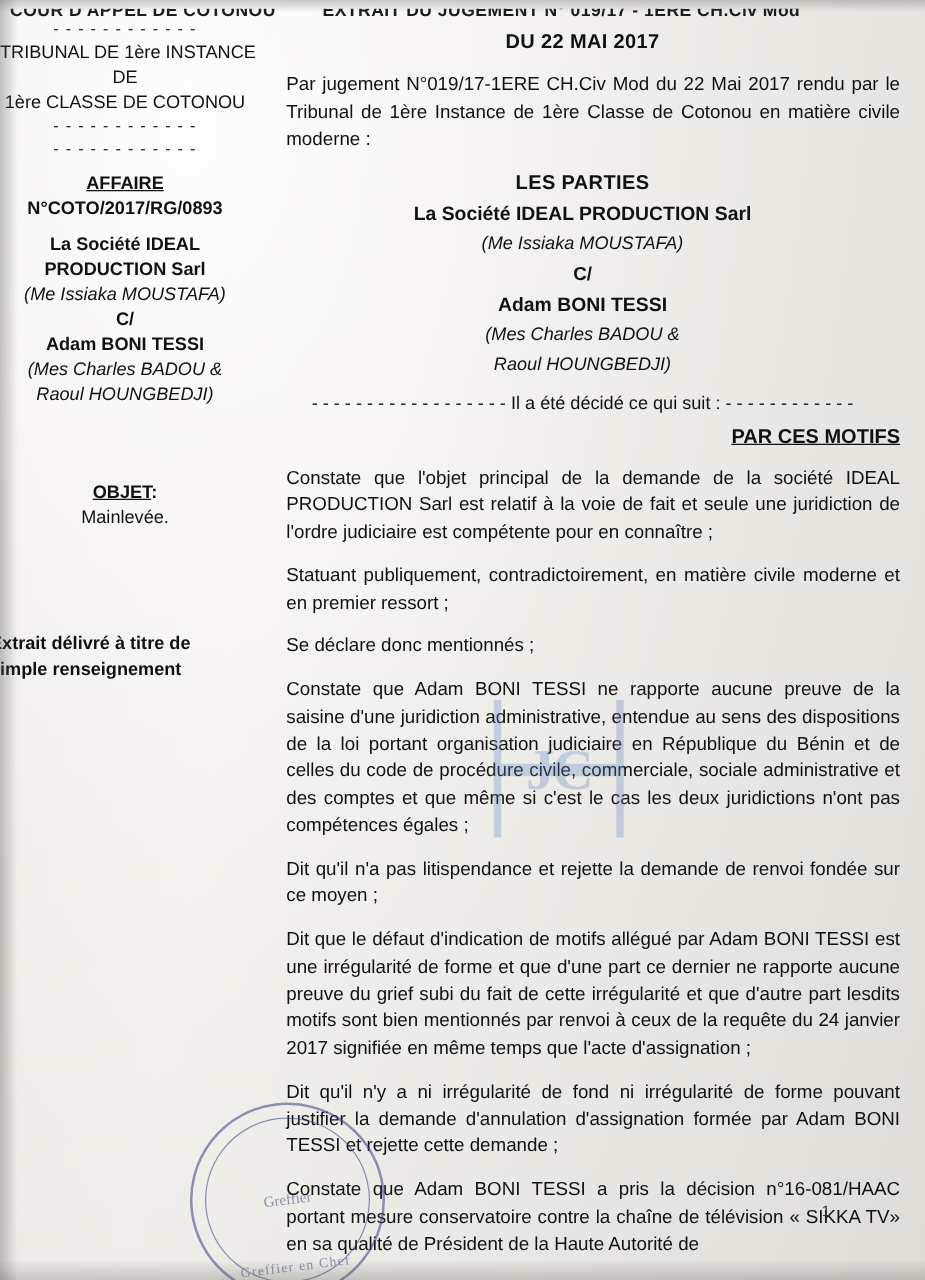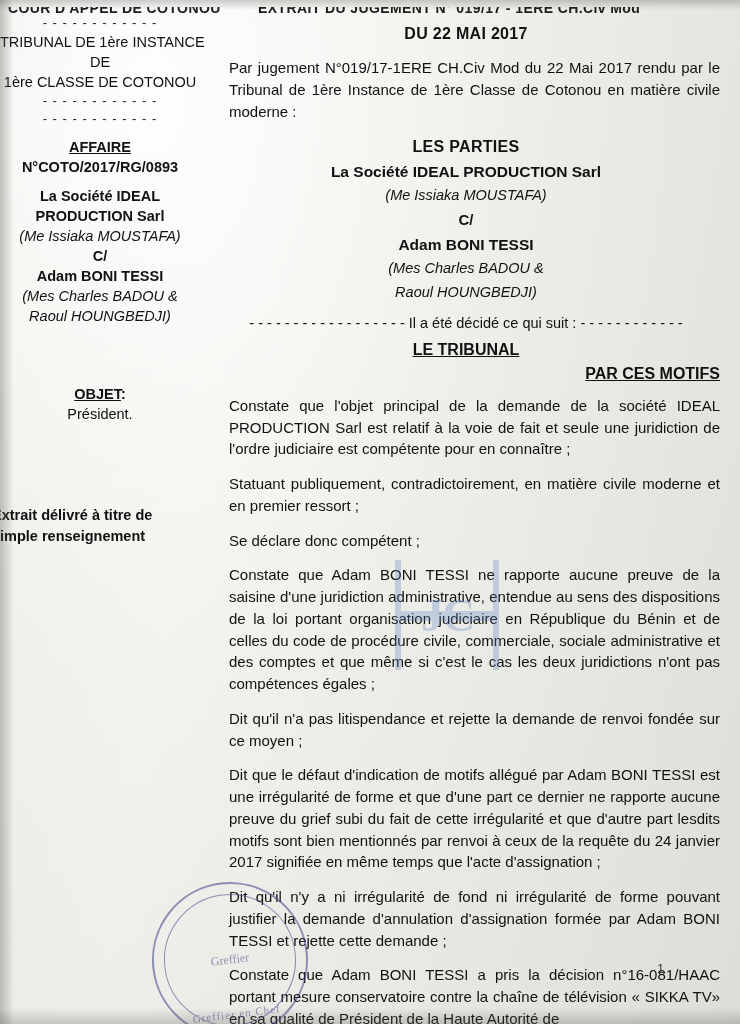--- a/index.html
+++ b/index.html
@@ -284,21 +284,21 @@
       <span class="ln b">Adam BONI TESSI</span>
       <span class="ln i">(Mes Charles BADOU &amp;</span>
       <span class="ln i">Raoul HOUNGBEDJI)</span>
     </div>
   </div>
 
   <div class="objet">
     <div>
       <span class="b u">OBJET</span><span class="b">:</span>
     </div>
-    <div>Président.</div>
+    <div>Mainlevée.</div>
   </div>
 
   <div class="extrait-note">
     <div>Extrait  délivré à titre de</div>
     <div>simple renseignement</div>
   </div>
 
   <div class="main-col">
     <div class="head-date">DU 22 MAI 2017</div>
 
@@ -306,26 +306,25 @@
 
     <div class="parties-title">LES PARTIES</div>
     <div class="party">La Société  IDEAL PRODUCTION Sarl</div>
     <div class="counsel">(Me  Issiaka MOUSTAFA)</div>
     <div class="vs">C/</div>
     <div class="party">Adam BONI TESSI</div>
     <div class="counsel">(Mes Charles BADOU &amp;</div>
     <div class="counsel">Raoul HOUNGBEDJI)</div>
 
     <div class="decide-line">- - - - - - - - - - - - - - - - - - Il a été décidé ce qui suit : - - - - - - - - - - - -</div>
-    <div class="tribunal-head">LE TRIBUNAL</div>
     <div class="motifs-head">PAR CES MOTIFS</div>
 
     <p>Constate que l'objet principal de la demande de la société IDEAL PRODUCTION Sarl est relatif à la voie de fait et seule une juridiction de l'ordre judiciaire est compétente pour en  connaître ;</p>
     <p>Statuant publiquement, contradictoirement, en matière civile moderne et en premier ressort ;</p>
-    <p>Se déclare donc compétent ;</p>
+    <p>Se déclare donc mentionnés ;</p>
     <p>Constate que Adam  BONI TESSI ne rapporte aucune preuve de la saisine d'une juridiction administrative, entendue au sens des dispositions de la loi portant organisation judiciaire en République du Bénin et de celles du code  de procédure civile, commerciale, sociale administrative  et des comptes et que même si c'est le cas les deux  juridictions n'ont pas compétences égales ;</p>
     <p>Dit qu'il n'a pas litispendance et rejette la demande de renvoi fondée sur ce moyen ;</p>
     <p>Dit que le défaut  d'indication de motifs  allégué par Adam BONI TESSI est une irrégularité de forme et que  d'une part  ce dernier ne rapporte aucune preuve du grief subi du fait de cette irrégularité et que d'autre part lesdits motifs sont bien mentionnés par renvoi  à ceux de la requête du 24 janvier  2017 signifiée en même temps  que l'acte  d'assignation ;</p>
     <p>Dit qu'il n'y a ni irrégularité de fond ni irrégularité de forme pouvant  justifier la demande d'annulation d'assignation formée par Adam  BONI TESSI et rejette cette demande ;</p>
     <p>Constate que Adam  BONI TESSI a pris la décision n°16-081/HAAC portant  mesure conservatoire contre la chaîne de télévision « SIKKA TV» en sa qualité de Président  de la Haute  Autorité de</p>
   </div>
 
   <div class="watermark">
     <div class="wm-box"></div>
     <div class="wm-bar"></div>

